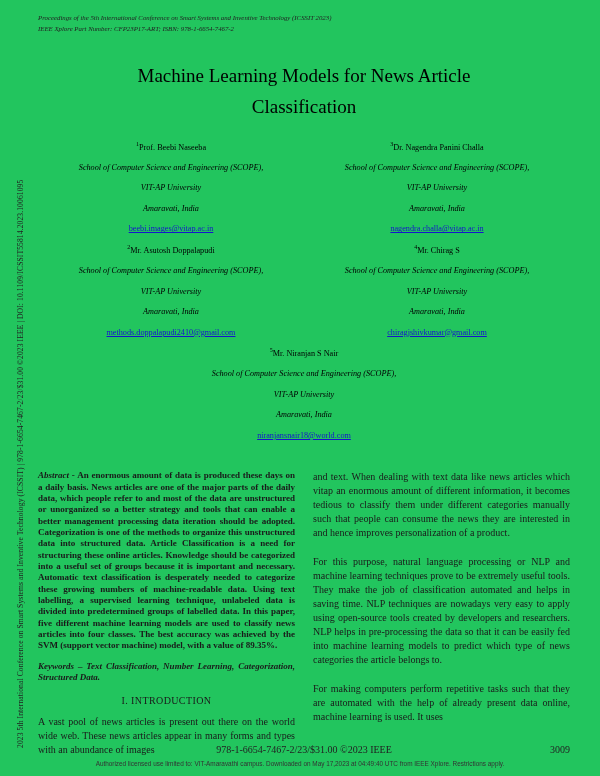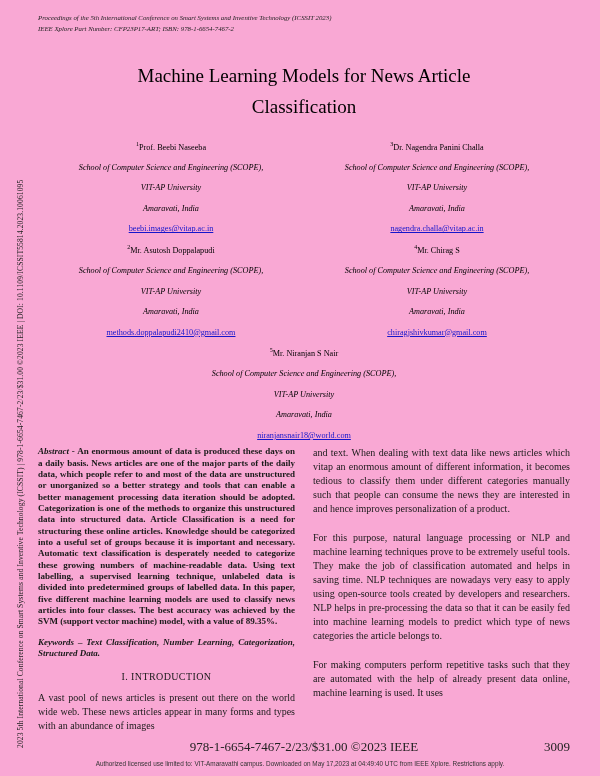--- a/index.html
+++ b/index.html
@@ -1,21 +1,21 @@
 <!DOCTYPE html>
 <html style="--color-link: #1515cc;"><head>
 <meta charset="utf-8">
 <style>
   * { margin:0; padding:0; box-sizing:border-box; }
   html,body { background:#e9e9e9; }
   .page {
     position:relative;
     width:600px; height:776px;
     margin:0 auto;
-    background:#f9a8d4;
+    background:#22c55e;
     font-family:"Liberation Serif", serif;
     color:#1a1a1a;
     overflow:hidden;
   }
   .side-text {
     position:absolute;
     left:16px; top:748px;
     transform:rotate(-90deg);
     transform-origin:0 0;
     font-size:7.6px;
@@ -49,34 +49,34 @@
   .author sup { font-size:6px; }
   .author a {
     color:var(--color-link, #1515cc);
     text-decoration:underline;
     cursor:pointer;
   }
   .author-center { grid-column:1 / span 2; }
   .body-cols {
     display:flex;
     gap:18px;
-    margin-top:0;
+    margin-top:24px;
     text-align:justify;
   }
   .col { flex:1; min-width:0; }
   .abstract { font-size:9px; font-weight:bold; line-height:1.26; }
   .abstract .abs-label { font-style:italic; }
   .keywords { font-size:9px; font-weight:bold; font-style:italic; line-height:1.3; margin-top:9px; }
   .section-heading { text-align:center; font-size:10px; margin:11px 0 9px; letter-spacing:0.4px; }
   .intro-p { font-size:10px; line-height:1.38; }
   .right-col p { font-size:10px; line-height:1.4; margin-bottom:15px; }
   .footer-row {
     position:absolute;
     bottom:21px; left:38px; right:30px;
-    font-size:13px;
+    font-size:10px;
     text-align:center;
     color:#222;
   }
   .footer-row .page-num { position:absolute; right:0; top:0; }
   .license {
     position:absolute;
     bottom:9px; left:0; right:0;
     text-align:center;
     font-size:6.4px;
     font-family:"Liberation Sans", sans-serif;

